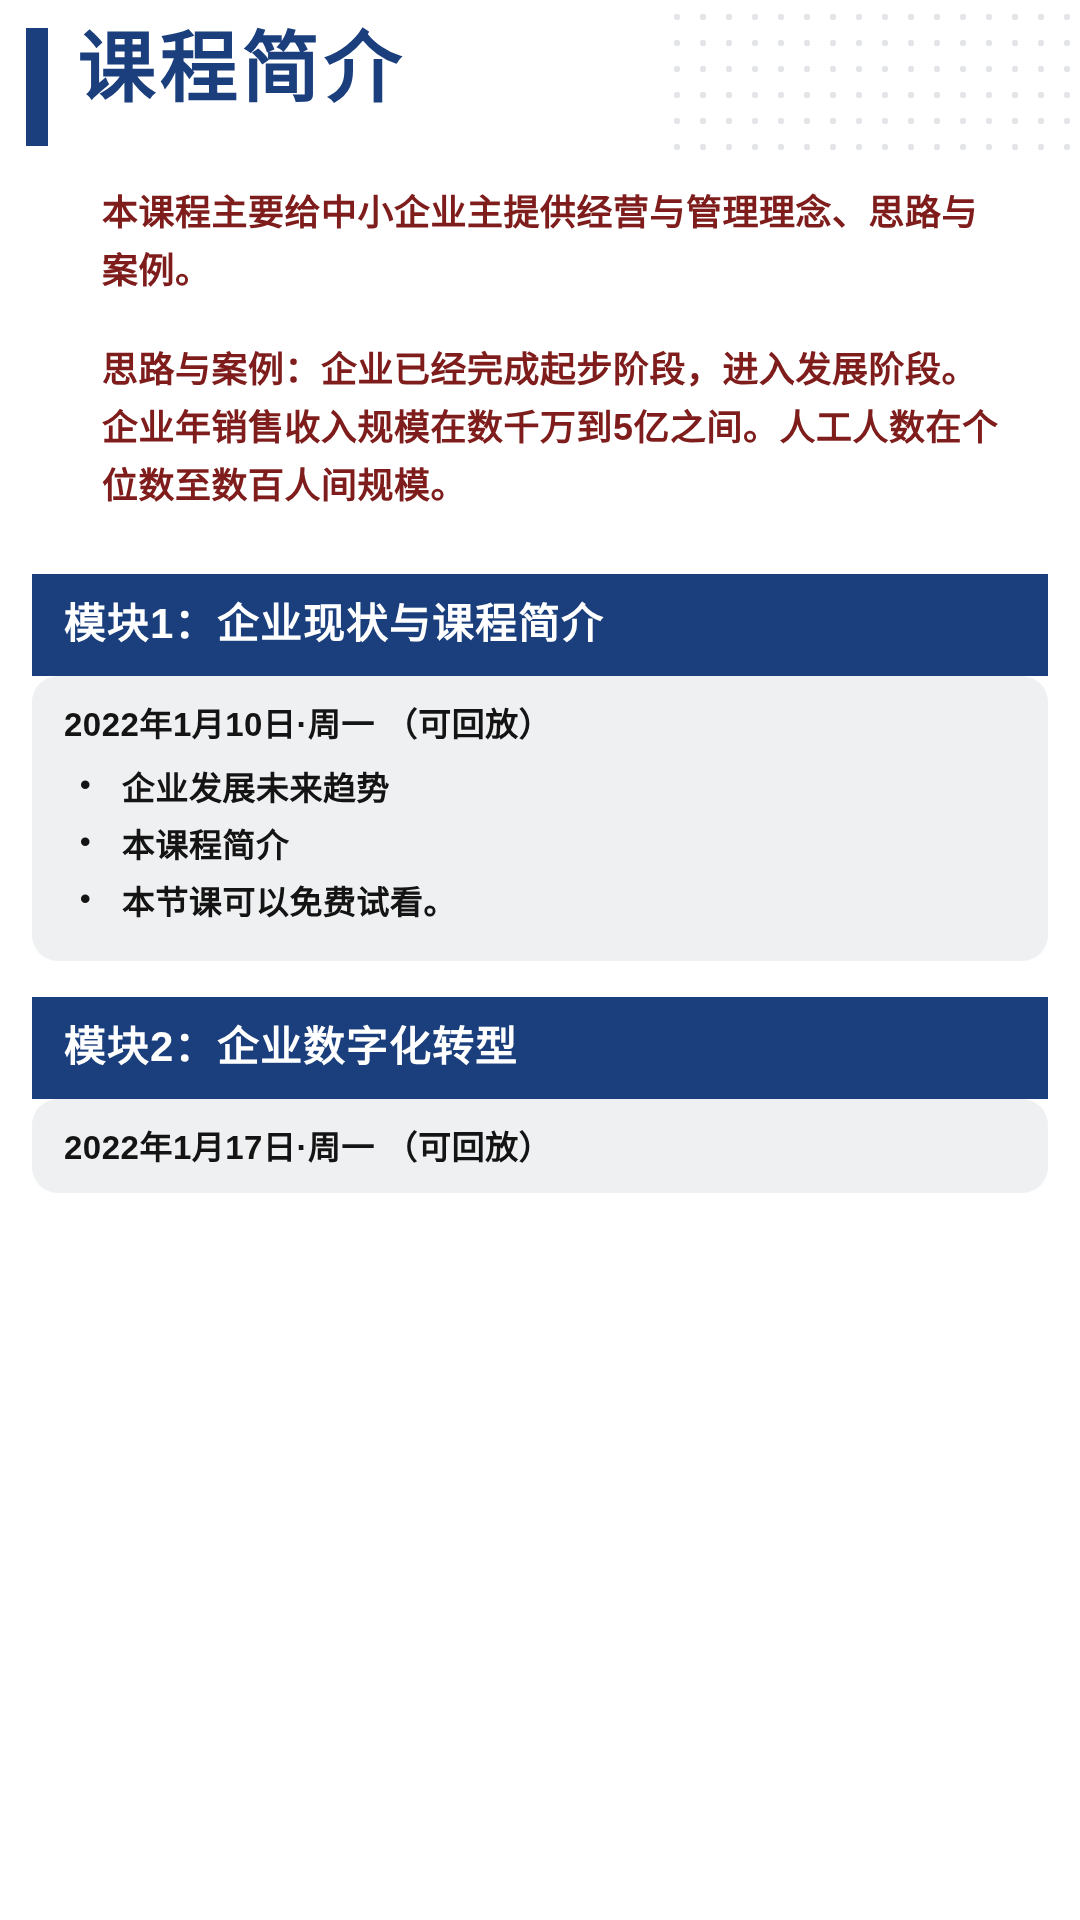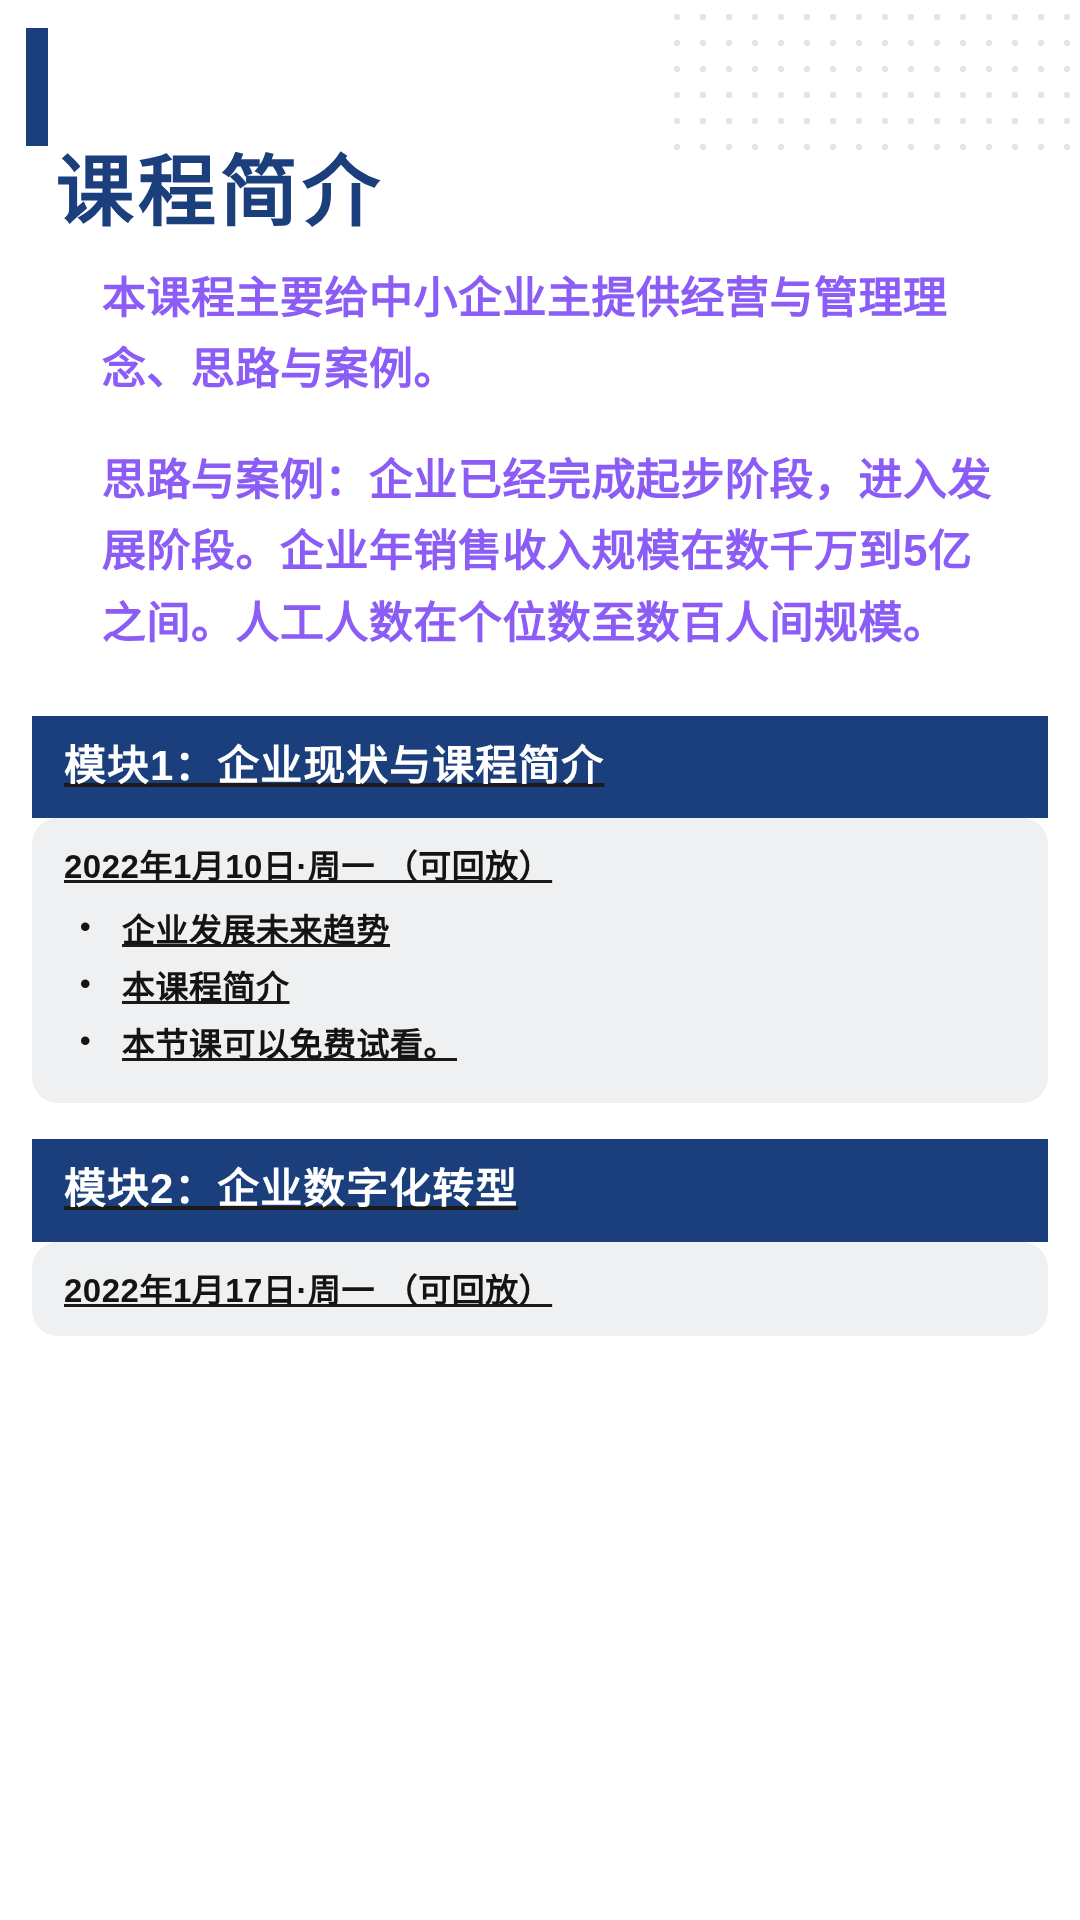--- a/index.html
+++ b/index.html
@@ -28,21 +28,20 @@
     background-position: 4px 4px;
     pointer-events: none;
   }
 
   
   .header {
     position: relative;
     display: flex;
     align-items: flex-start;
     padding: 22px 0 0 26px;
-    flex-direction: column;
   }
   .header-bar {
     width: 22px;
     height: 118px;
     background: #1b3f7d;
     flex: 0 0 auto;
     margin-top: 6px;
   }
   .header-title {
     font-size: 78px;
@@ -52,36 +51,35 @@
     line-height: 1.2;
     margin-left: 30px;
     white-space: nowrap;
   }
 
   
   .intro {
     padding: 22px 70px 0 102px;
   }
   .intro p {
-    margin: 0 0 40px 0;
-    font-size: 44px;
+    margin: 16px 0 40px 0;
+    font-size: 36px;
     line-height: 1.62;
     font-weight: bold;
-    color: #8b5cf6;
+    color: #7f1d1d;
     letter-spacing: 0.5px;
   }
   .intro p:last-child {
     margin-bottom: 0;
   }
 
   
   .modules {
     margin-top: 58px;
     padding: 0 32px;
-    text-decoration: underline;
   }
   .module {
     margin-bottom: 36px;
   }
   .module-header {
     background: #1b3f7d;
     color: #ffffff;
     font-size: 42px;
     font-weight: bold;
     letter-spacing: 1px;

